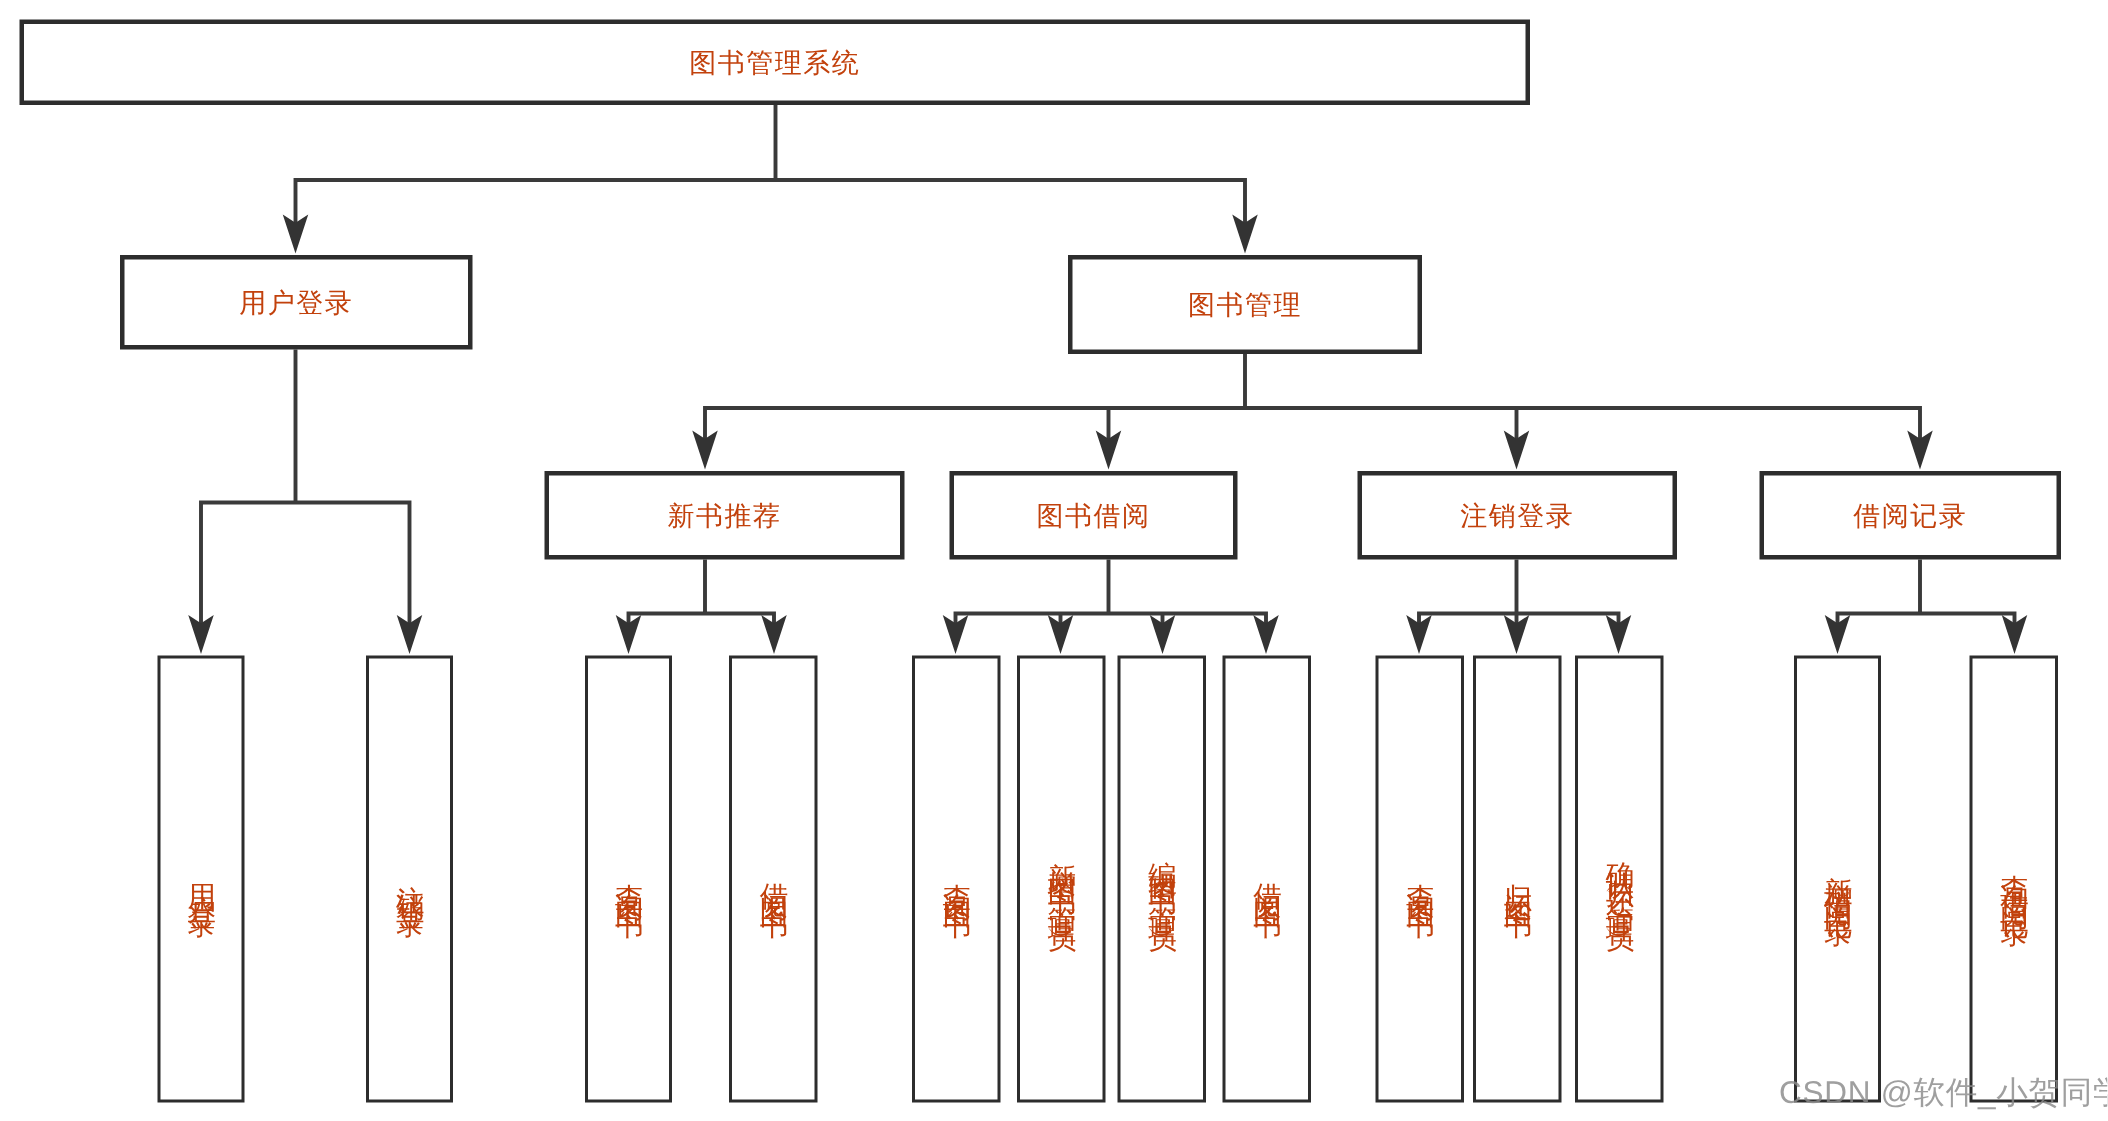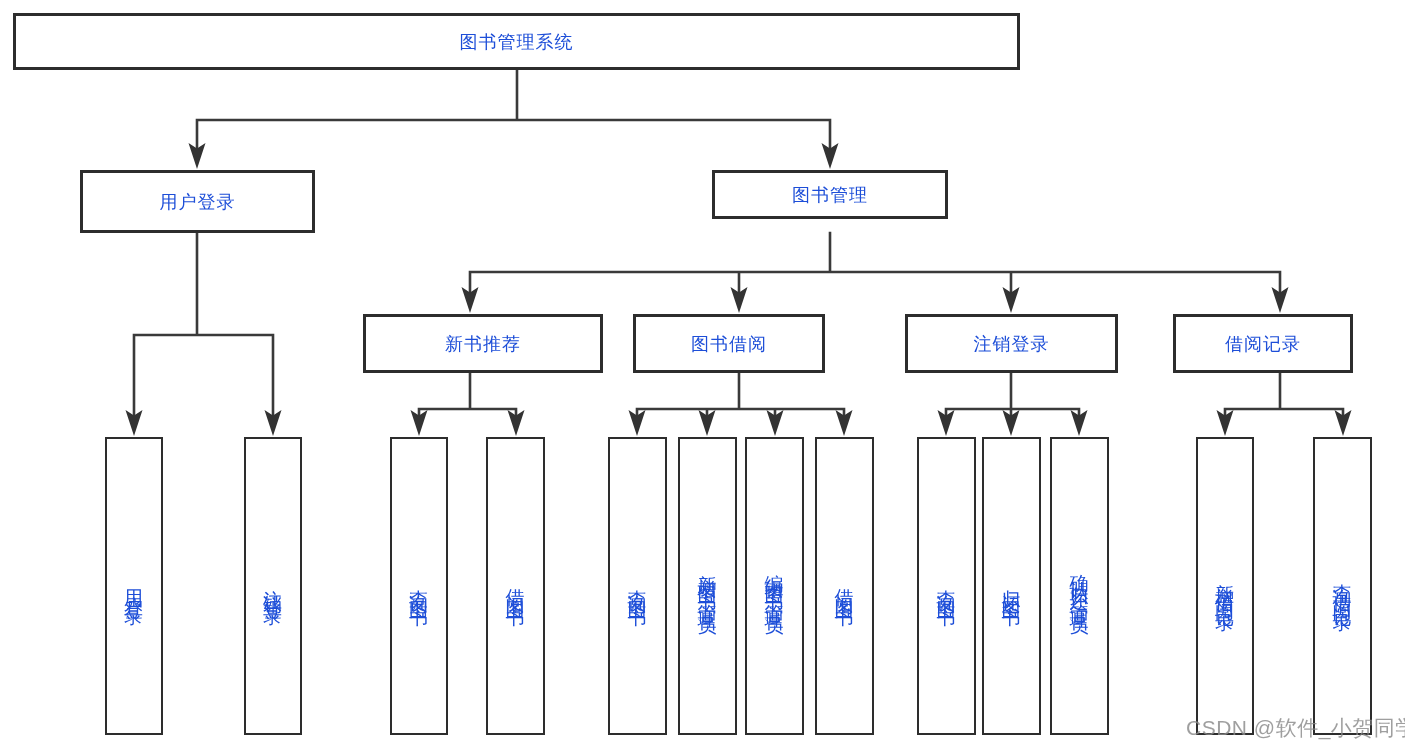--- a/index.html
+++ b/index.html
@@ -5,21 +5,21 @@
   html,body{margin:0;padding:0;background:#fff;}
   .canvas{
     position:relative;width:1405px;height:747px;background:#ffffff;
     font-family:"Liberation Sans",sans-serif;overflow:hidden;
   }
   .connectors{position:absolute;left:0;top:0;width:1405px;height:747px;}
   .cline{stroke:#3a3a3a;stroke-width:2.6;fill:none;stroke-linecap:square;}
   .ahead{fill:#333333;stroke:none;}
   .box{
     position:absolute;box-sizing:border-box;background:#ffffff;
-    border:3px solid #2d2d2d;color:#1d4ed8;
+    border:3px solid #2d2d2d;color:#c2410c;
     display:flex;align-items:center;justify-content:center;text-align:center;
   }
   .hbox{font-size:18px;letter-spacing:1px;}
   .vbox{
     border-width:2.5px;font-size:19px;line-height:1;
     writing-mode:vertical-rl;text-orientation:mixed;letter-spacing:6px;
   }
   .watermark{
     position:absolute;left:1186px;top:714px;z-index:5;
     font-size:21px;letter-spacing:0.5px;white-space:nowrap;
@@ -76,26 +76,26 @@
     <g>
       <path class="cline" d="M1280 373 V409 M1225 409 H1343 M1225 409 V416 M1343 409 V416"></path>
       <polygon class="ahead" points="1225,436 1216.5,410 1225,415.5 1233.5,410"></polygon>
       <polygon class="ahead" points="1343,436 1334.5,410 1343,415.5 1351.5,410"></polygon>
     </g>
   </svg>
 
   <div class="box hbox" style="left:13px;top:13px;width:1007px;height:57px">图书管理系统</div>
 
   <div class="box hbox" style="left:80px;top:170px;width:235px;height:63px">用户登录</div>
-  <div class="box hbox" style="left:712px;top:170px;width:236px;height:49px">图书管理</div>
+  <div class="box hbox" style="left:712px;top:170px;width:236px;height:66px">图书管理</div>
 
   <div class="box hbox" style="left:363px;top:314px;width:240px;height:59px">新书推荐</div>
   <div class="box hbox" style="left:633px;top:314px;width:192px;height:59px">图书借阅</div>
   <div class="box hbox" style="left:905px;top:314px;width:213px;height:59px">注销登录</div>
-  <div class="box hbox" style="left:1173px;top:314px;width:180px;height:59px">借阅记录</div>
+  <div class="box hbox" style="left:1173px;top:314px;width:201px;height:59px">借阅记录</div>
 
   <div class="box vbox" style="left:105px;top:437px;width:58px;height:298px">用户登录</div>
   <div class="box vbox" style="left:244px;top:437px;width:58px;height:298px">注销登录</div>
 
   <div class="box vbox" style="left:390px;top:437px;width:58px;height:298px">查询图书</div>
   <div class="box vbox" style="left:486px;top:437px;width:59px;height:298px">借阅图书</div>
 
   <div class="box vbox" style="left:608px;top:437px;width:59px;height:298px">查询图书</div>
   <div class="box vbox" style="left:678px;top:437px;width:59px;height:298px">新增图书（管理员）</div>
   <div class="box vbox" style="left:745px;top:437px;width:59px;height:298px">编辑图书（管理员）</div>

